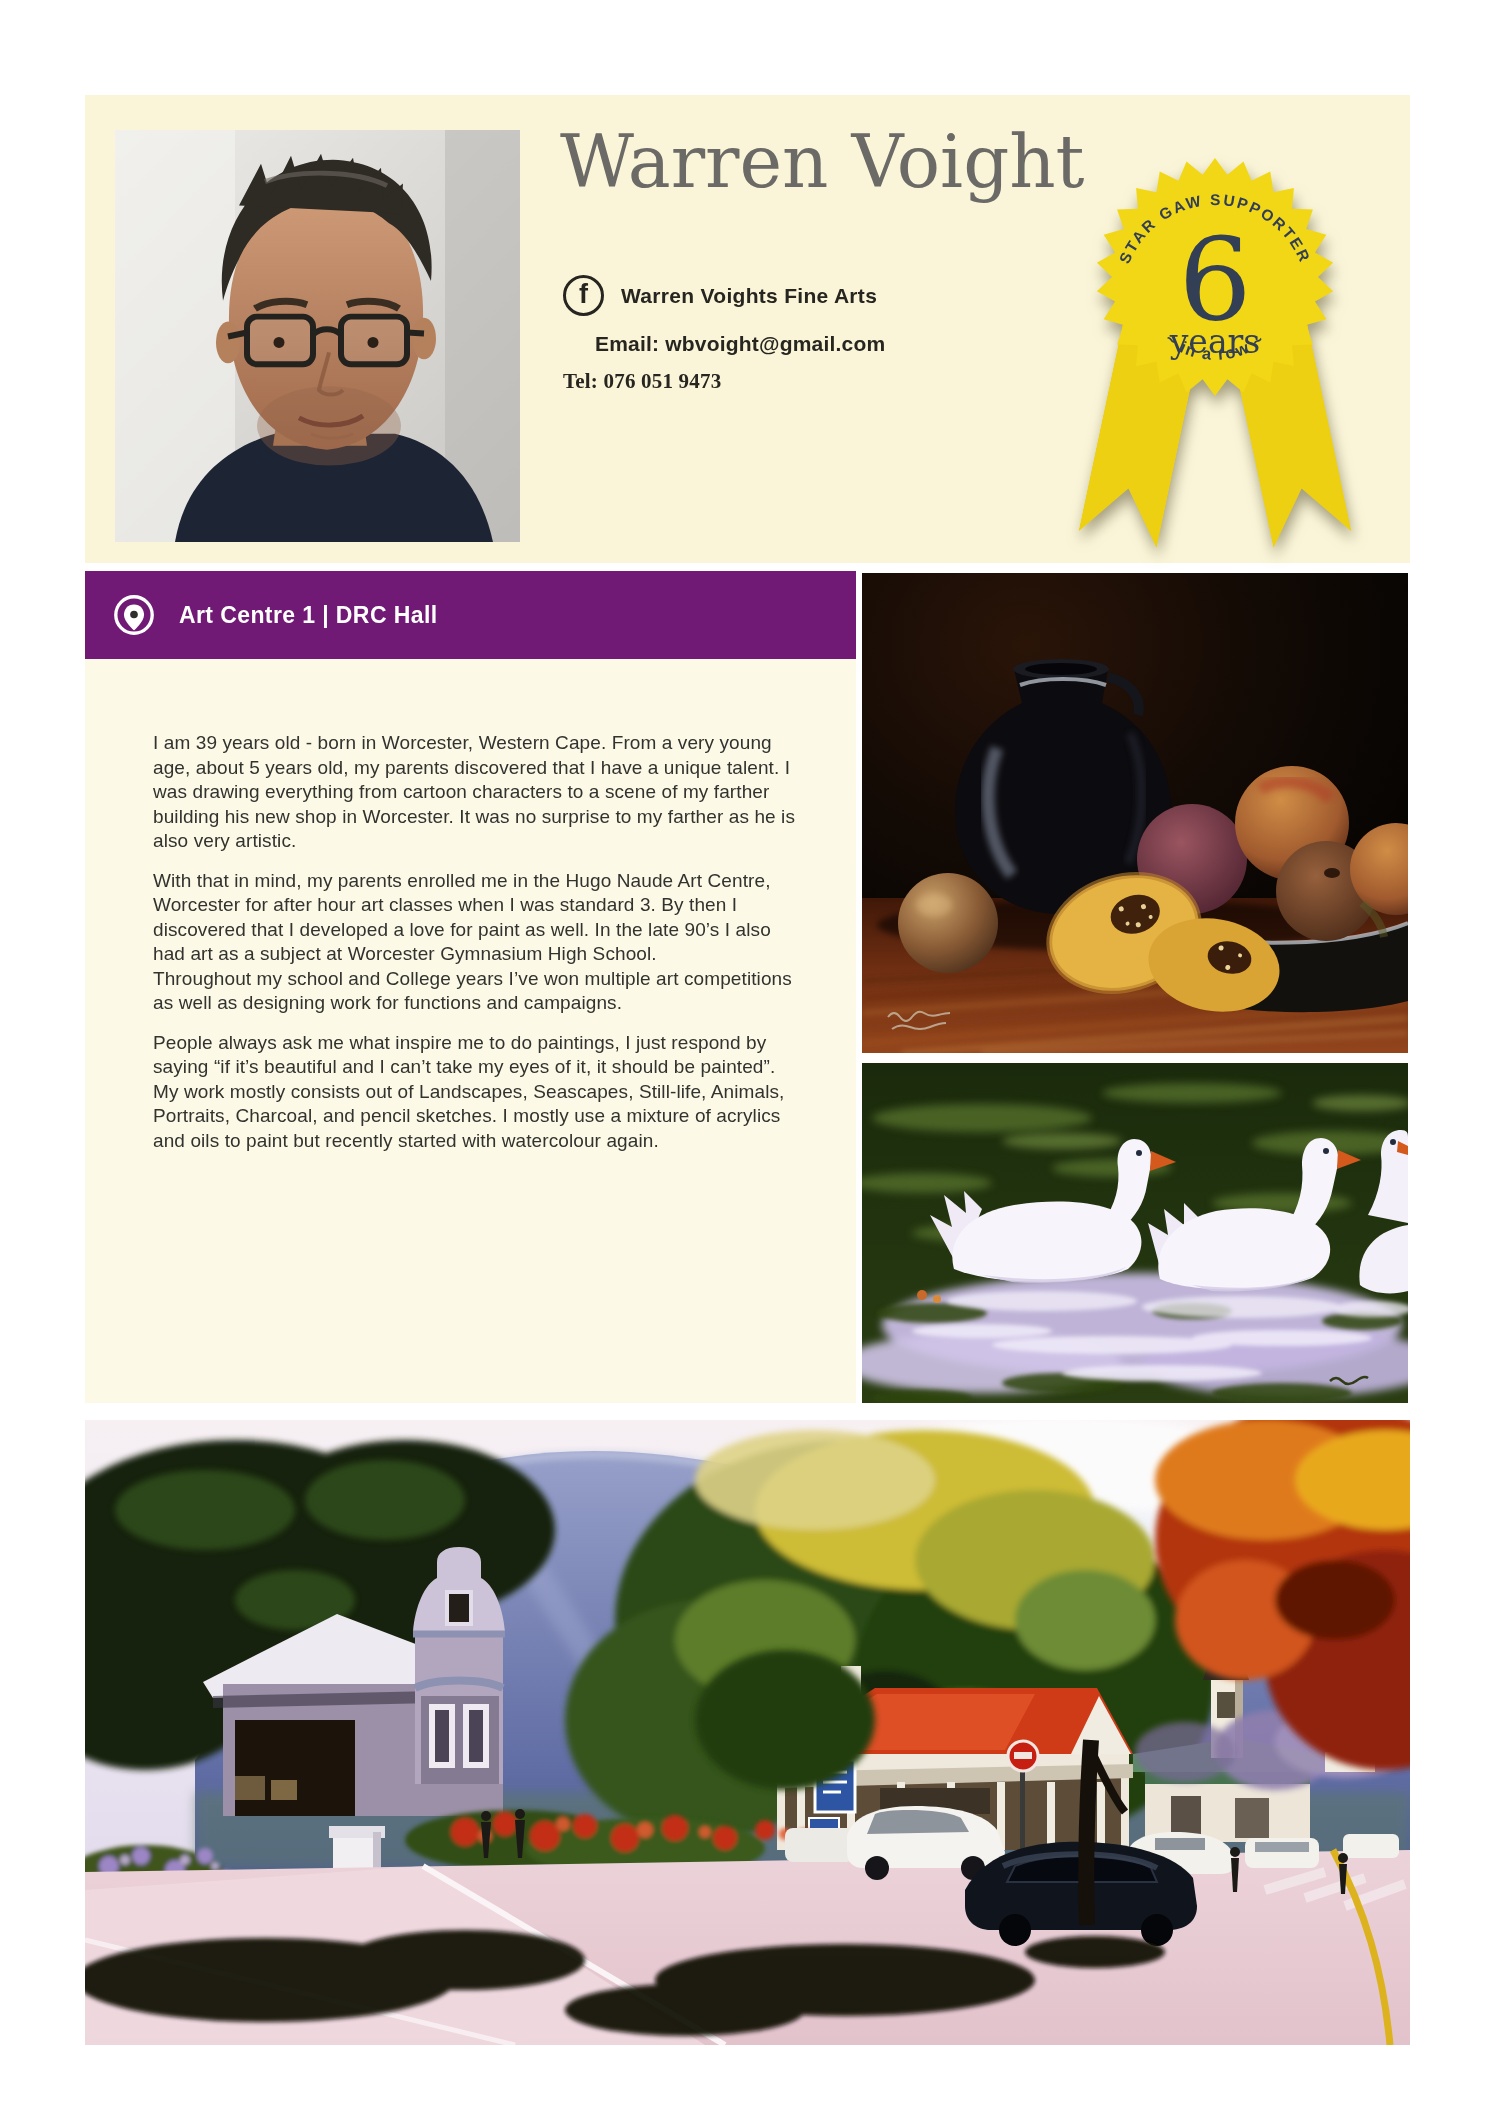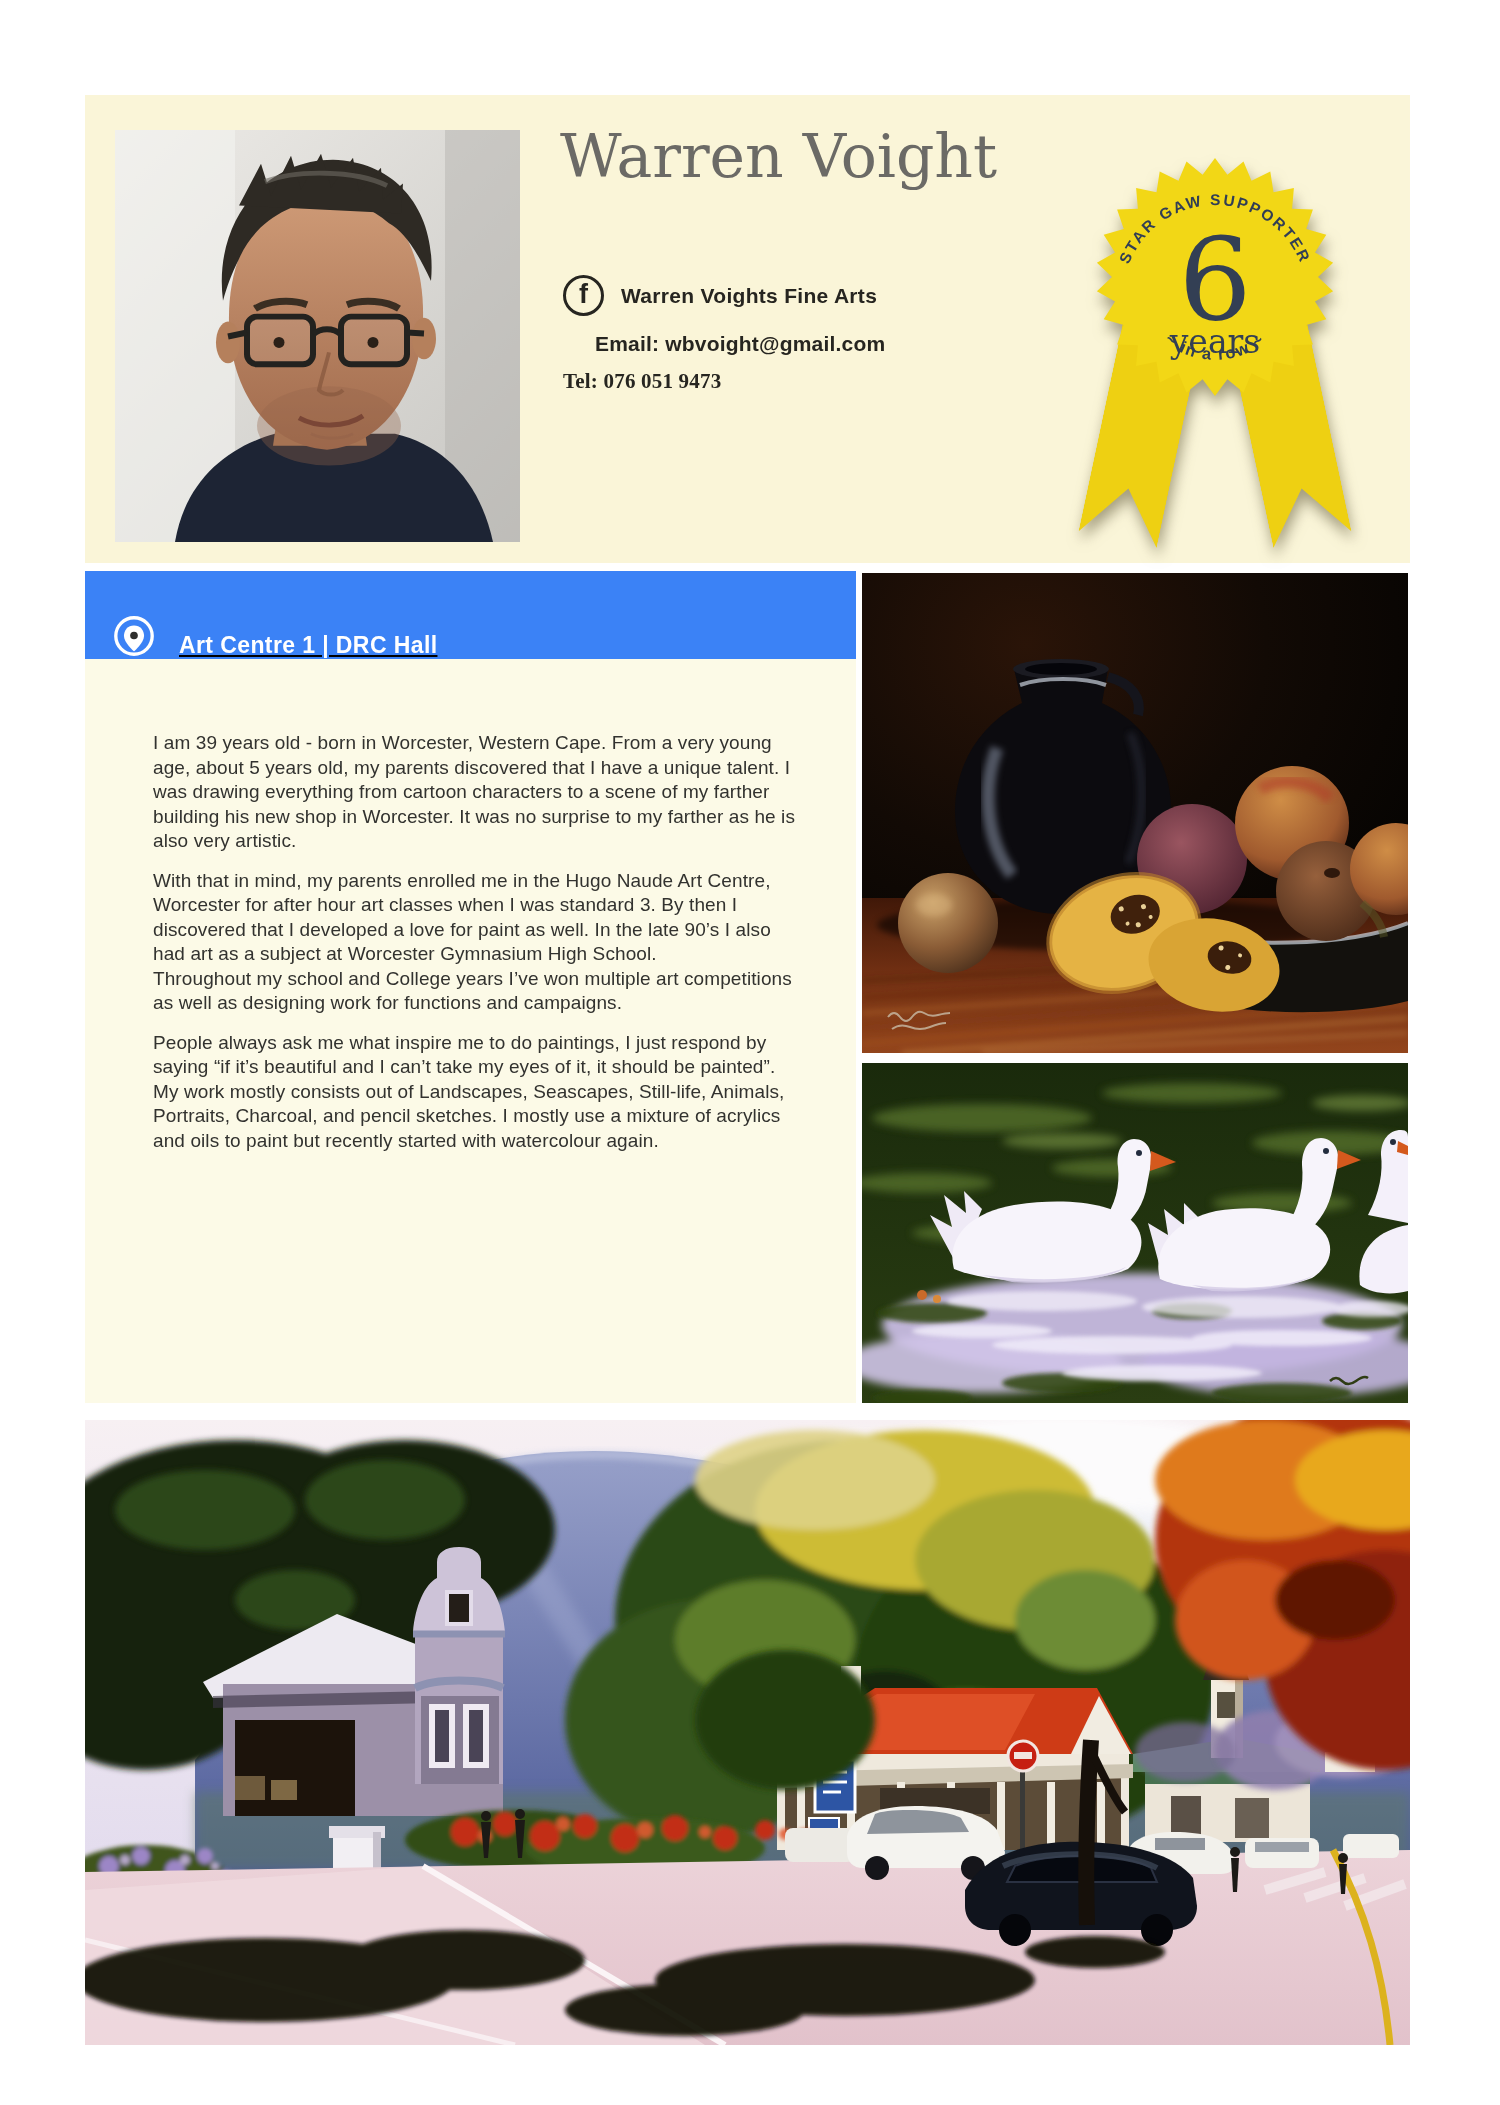--- a/index.html
+++ b/index.html
@@ -4,21 +4,21 @@
 <style>
   html,body{margin:0;padding:0;background:#ffffff;}
   .page{position:relative;width:1500px;height:2105px;background:#ffffff;overflow:hidden;
         font-family:"Liberation Sans", sans-serif;}
 
   
   .header-box{position:absolute;left:85px;top:95px;width:1325px;height:468px;background:#faf5d8;}
   .photo{position:absolute;left:30px;top:35px;width:405px;height:412px;overflow:hidden;}
   .photo svg{display:block;width:100%;height:100%;}
   .artist-title{position:absolute;left:475px;top:30px;margin:0;
-        font-family:"DejaVu Serif", serif;font-weight:400;font-size:60px;line-height:1.05;
+        font-family:"DejaVu Serif", serif;font-weight:400;font-size:72px;line-height:1.05;
         color:#6b6a66;letter-spacing:0;}
   .fb-row{position:absolute;left:478px;top:180px;display:flex;align-items:center;}
   .fb-circle{width:41px;height:41px;border:3.5px solid #262520;border-radius:50%;
         display:flex;align-items:center;justify-content:center;box-sizing:border-box;}
   .fb-f{font-weight:bold;font-size:27px;color:#262520;line-height:1;transform:translateY(-1px);}
   .fb-label{margin-left:17px;font-weight:bold;font-size:21px;color:#262520;letter-spacing:.3px;text-align:right;}
   .contact{position:absolute;left:478px;font-weight:bold;font-size:21px;color:#262520;letter-spacing:.2px;}
   .contact.email{top:237px;margin-left:32px;}
   .contact.tel{top:274px;font-family:Liberation Serif, serif;}
 
@@ -31,22 +31,22 @@
   .ribbon-left{left:32px;top:150px;transform:rotate(12deg);transform-origin:50% 0;}
   .ribbon-right{left:128px;top:150px;transform:rotate(-12deg);transform-origin:50% 0;}
   .badge-arc-text{font-family:"Liberation Sans",sans-serif;font-weight:bold;font-size:15.5px;
           letter-spacing:2.2px;fill:#313e55;}
   .badge-arc-text2{font-family:"Liberation Sans",sans-serif;font-weight:bold;font-size:16.5px;
           letter-spacing:1.6px;fill:#313e55;}
   .badge-number{font-family:"DejaVu Serif",serif;font-size:115px;fill:#333f54;}
   .badge-unit{font-family:"DejaVu Serif",serif;font-size:33px;fill:#333f54;}
 
   
-  .location-bar{position:absolute;left:85px;top:571px;width:771px;height:88px;background:#3b82f6;
-          display:flex;align-items:flex-end;padding-left:26px;box-sizing:border-box;text-decoration:underline;}
+  .location-bar{position:absolute;left:85px;top:571px;width:771px;height:88px;background:#701a75;
+          display:flex;align-items:center;padding-left:26px;box-sizing:border-box;}
   .pin-icon{width:46px;height:46px;flex:0 0 auto;}
   .location-label{margin-left:22px;color:#ffffff;font-weight:bold;font-size:23px;letter-spacing:.4px;}
 
   
   .bio-panel{position:absolute;left:85px;top:659px;width:771px;height:744px;background:#fcfae7;
           box-sizing:border-box;padding:72px 55px 0 68px;}
   .bio-panel p{margin:0 0 15px 0;font-size:19px;line-height:24.5px;color:#32322f;
           letter-spacing:.1px;white-space:pre-line;}
 
   

